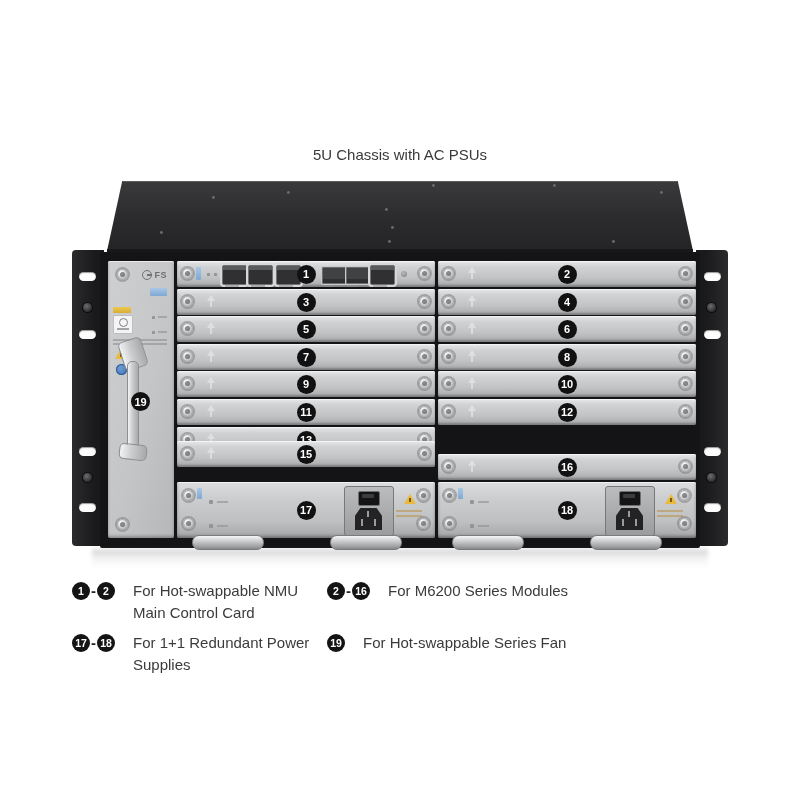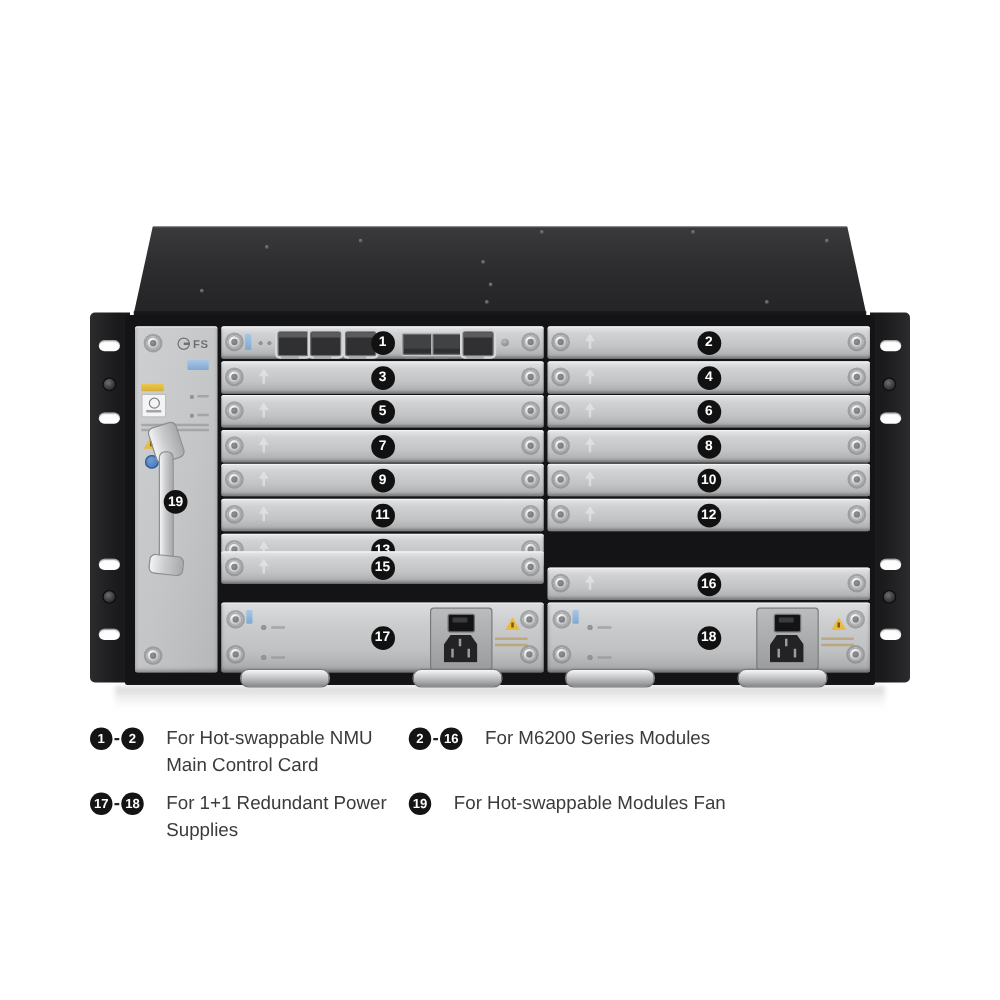--- a/index.html
+++ b/index.html
@@ -110,20 +110,21 @@
   .ccirc{flex:0 0 auto;width:18px;height:18px;border-radius:50%;background:#141414;color:#fff;
       font-size:10.5px;font-weight:bold;display:flex;align-items:center;justify-content:center;margin-top:2px;}
   .lsep{margin:2px 1px 0 1px;line-height:18px;font-weight:bold;color:#222;}
   .ltext{margin-left:18px;}
 </style>
 </head>
 <body>
 
 <div class="canvas">
 
+  <div class="title">5U Chassis with AC PSUs</div>
 
   <div class="slab">
     <span class="slab-dot" style="left:105px;top:15px"></span>
     <span class="slab-dot" style="left:180px;top:10px"></span>
     <span class="slab-dot" style="left:278px;top:27px"></span>
     <span class="slab-dot" style="left:284px;top:45px"></span>
     <span class="slab-dot" style="left:281px;top:59px"></span>
     <span class="slab-dot" style="left:325px;top:3px"></span>
     <span class="slab-dot" style="left:446px;top:3px"></span>
     <span class="slab-dot" style="left:553px;top:10px"></span>
@@ -361,16 +362,16 @@
     <span class="ltext">For M6200 Series Modules</span>
   </div>
   <div class="legend-item" style="left:72px;top:632px;width:250px">
     <span class="ccirc">17</span>
     <span class="lsep">-</span>
     <span class="ccirc">18</span>
     <span class="ltext" style="width:178px">For 1+1 Redundant Power Supplies</span>
   </div>
   <div class="legend-item" style="left:327px;top:632px;width:300px">
     <span class="ccirc">19</span>
-    <span class="ltext">For Hot-swappable Modules Fan</span>
+    <span class="ltext">For Hot-swappable Series Fan</span>
   </div>
 
 </div>
 
 </body></html>

